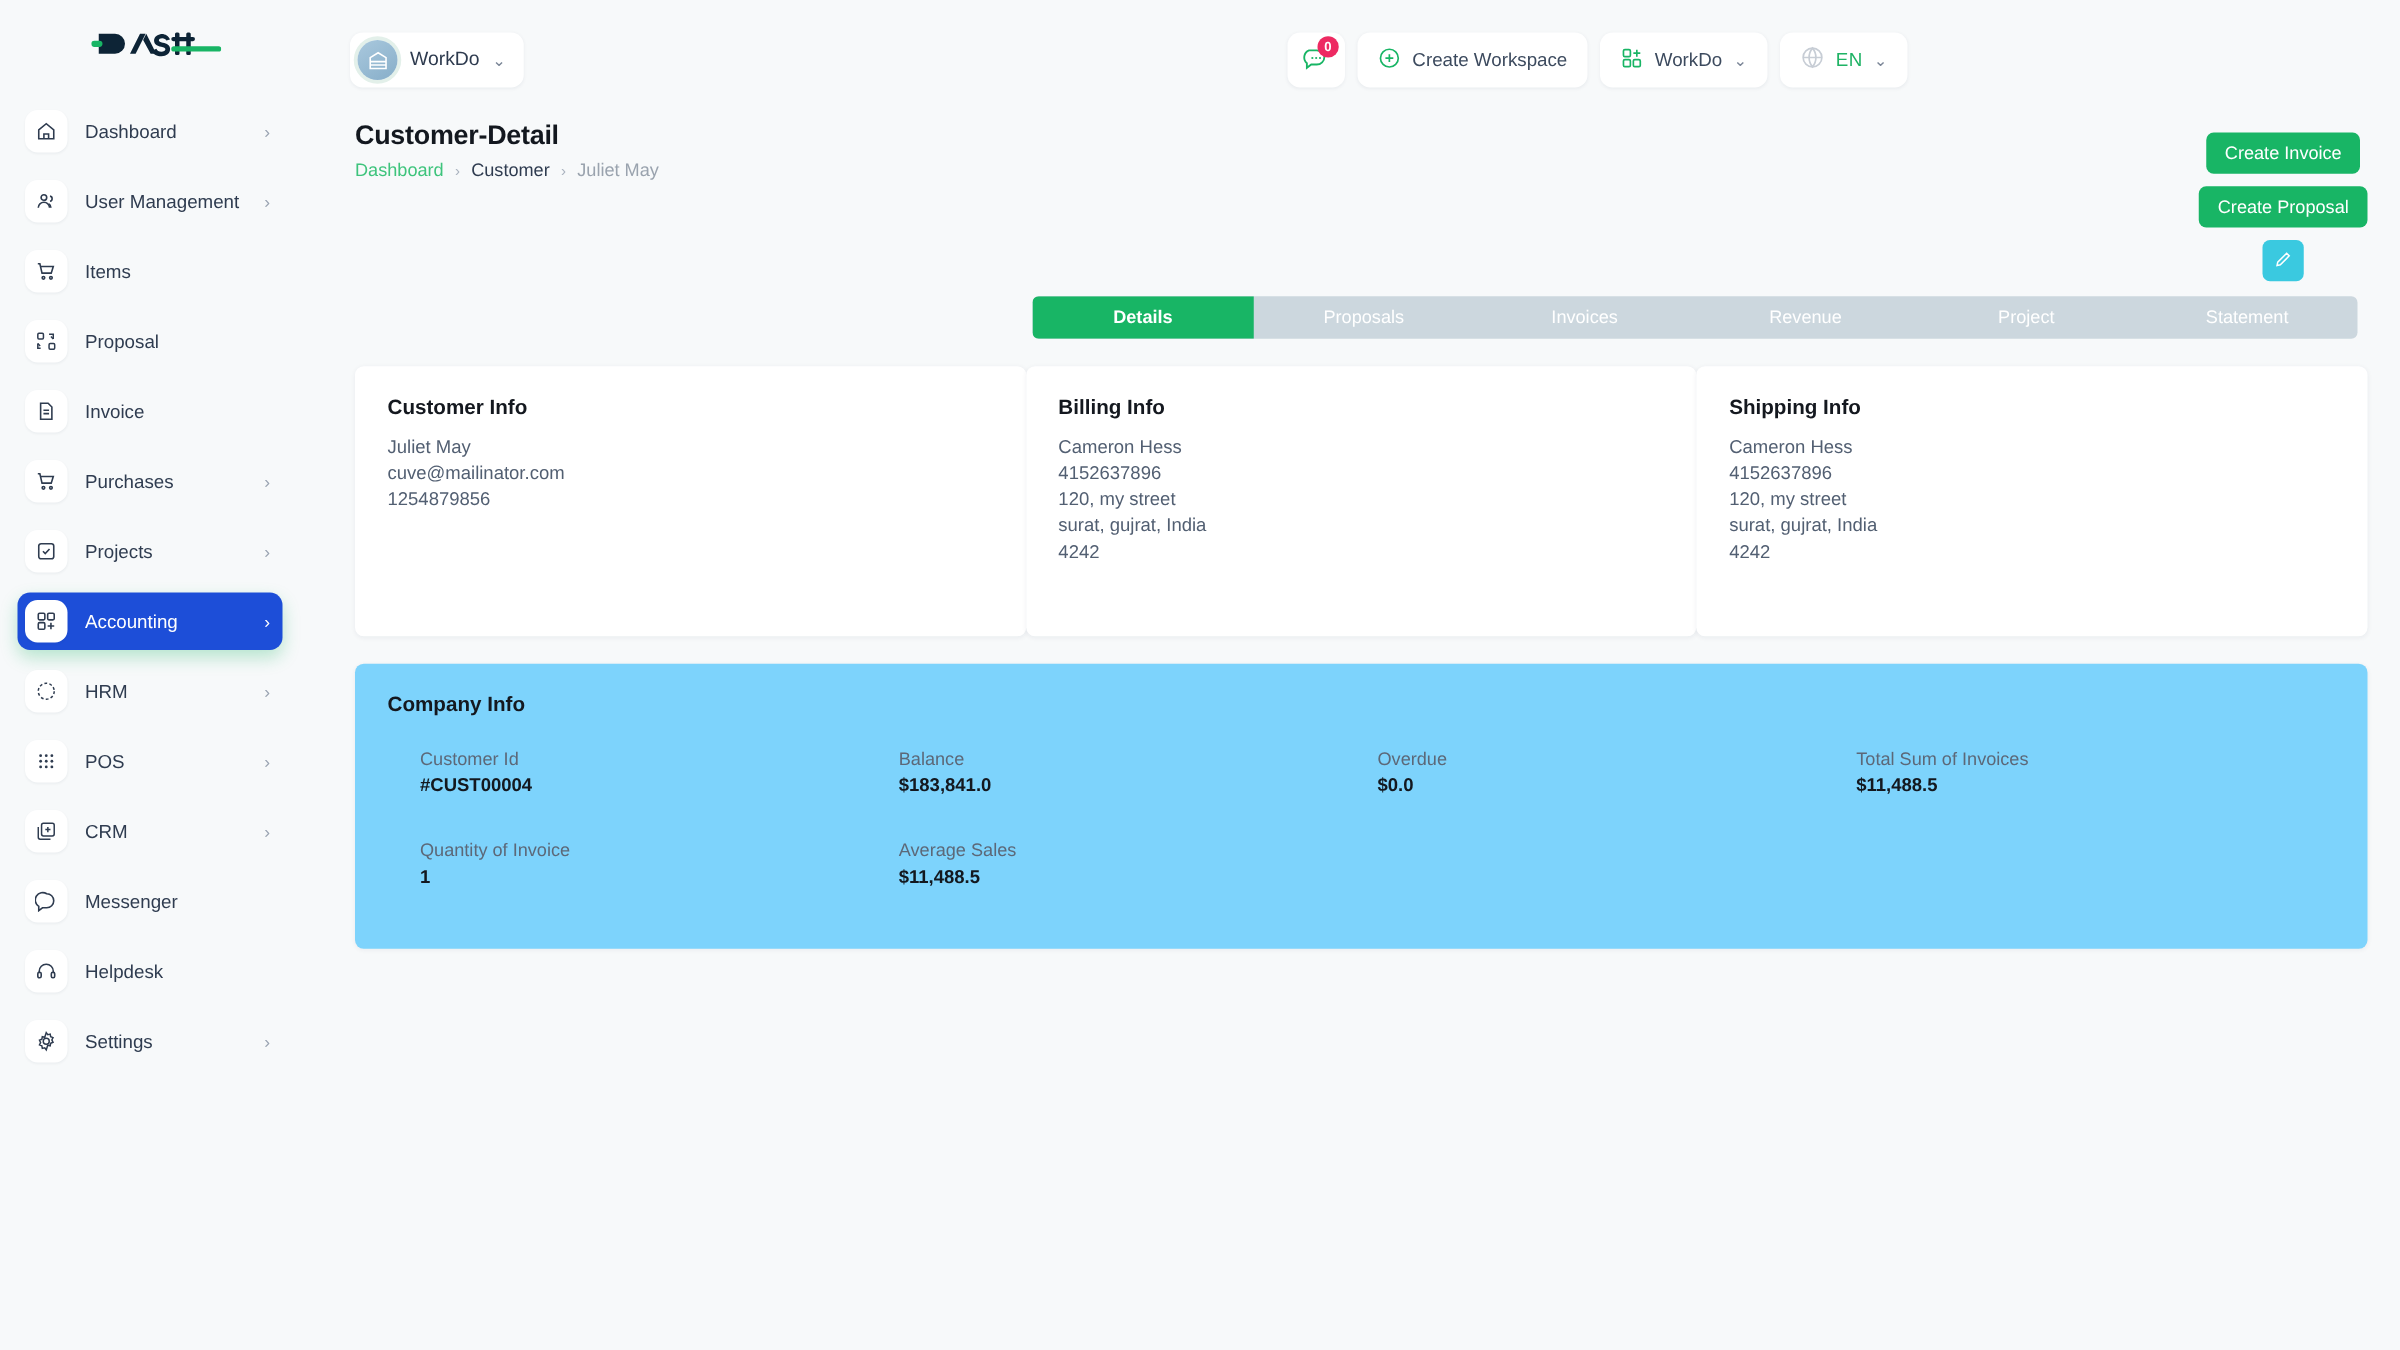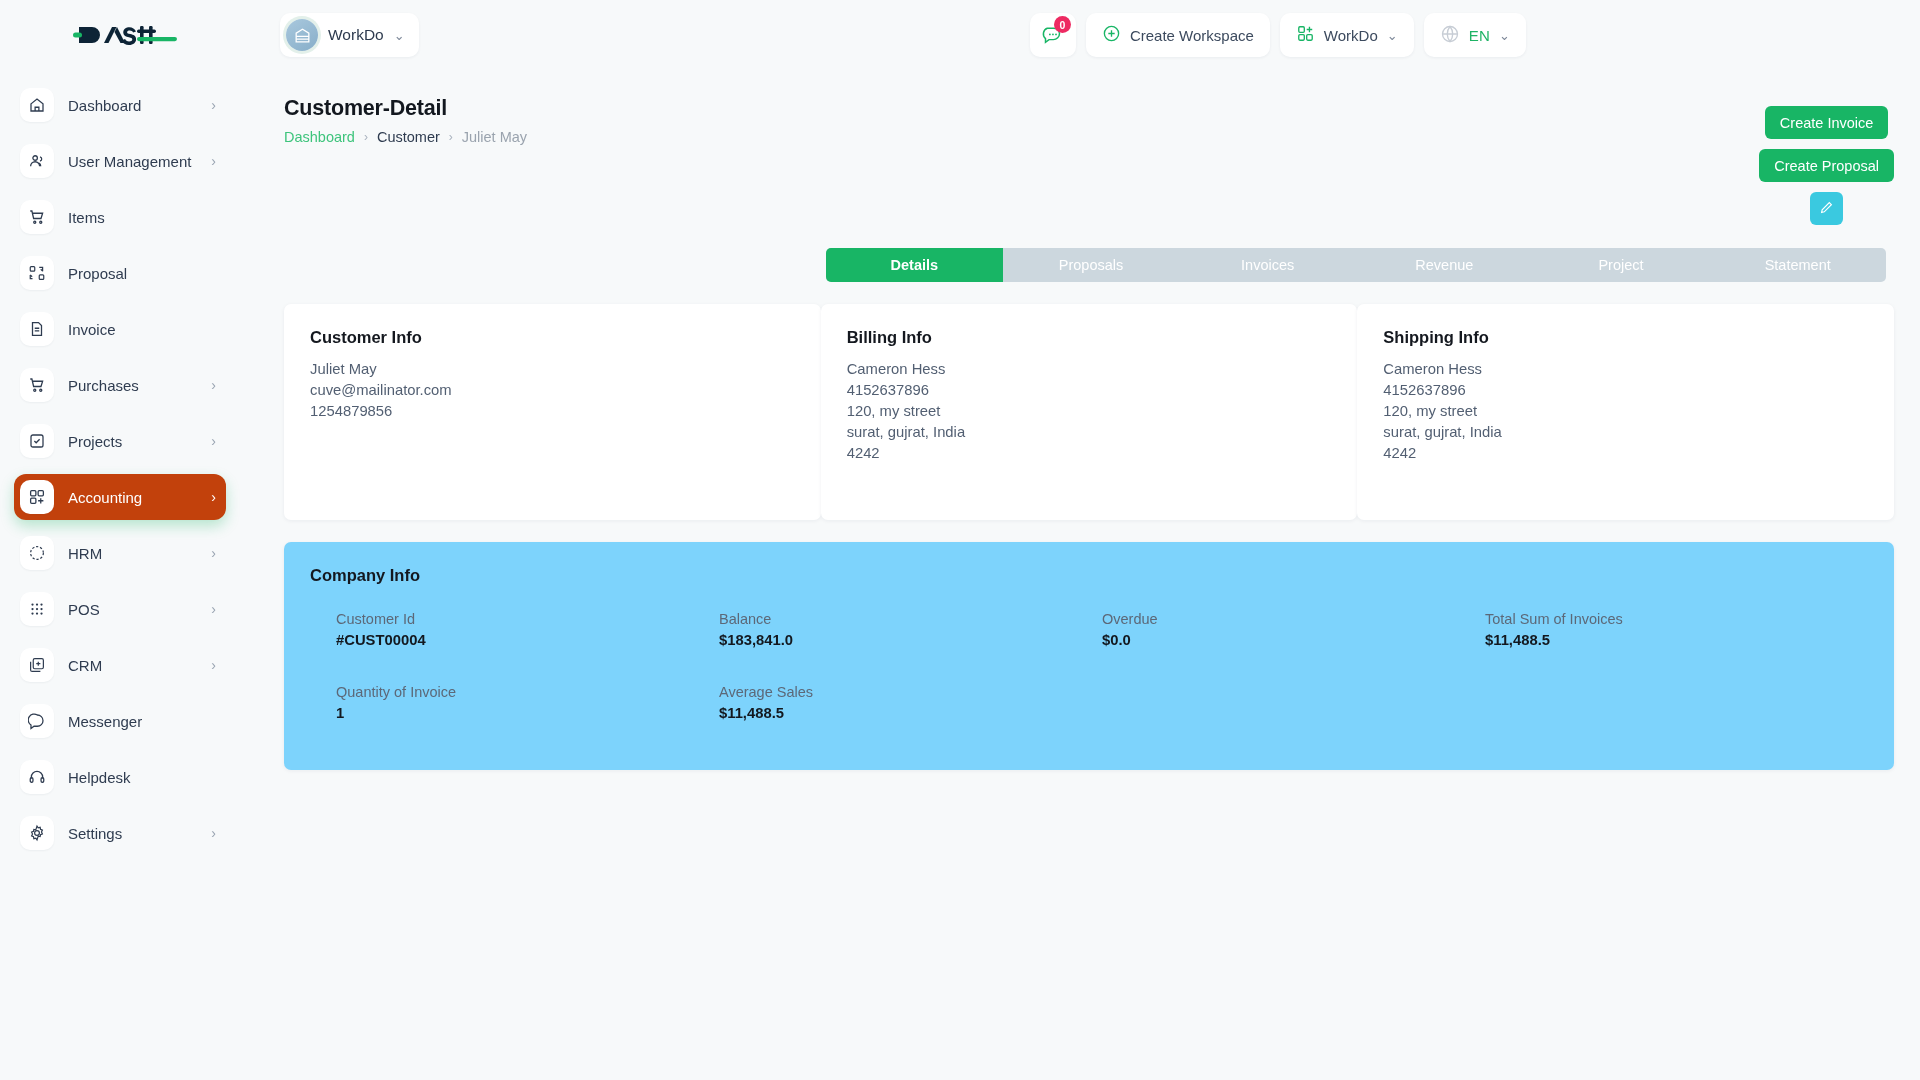--- a/index.html
+++ b/index.html
@@ -8,21 +8,21 @@
     background: #f7f9fa;
     font-family: "Liberation Sans", sans-serif;
     -webkit-font-smoothing: antialiased;
     overflow: hidden;
   }
 
   
   .topbar {
     position: absolute; top: 0; left: 0; width: 1548px; height: 70px;
     background: #f7f9fa;
-    display: flex; align-items: center;
+    display: flex; align-items: flex-end;
   }
   .logo-wrap {
     width: 240px; height: 70px; display: flex; align-items: center;
     justify-content: center; padding-left: 10px;
   }
   .logo { display: flex; align-items: center; }
   .ws-chip {
     margin-left: 40px; height: 44px; background: #ffffff;
     border-radius: 10px; display: flex; align-items: center;
     padding: 0 14px 0 6px; gap: 10px;
@@ -67,22 +67,23 @@
   .sidebar {
     position: absolute; top: 70px; left: 0; width: 240px; height: 1010px;
     background: #f7f9fa; padding: 12px 14px 0 14px;
   }
   .nav-item {
     height: 46px; margin-bottom: 10px; border-radius: 12px;
     display: flex; align-items: center; padding: 0 10px 0 6px;
     cursor: pointer; position: relative;
   }
   .nav-item.active {
-    background: #c2410c;
+    background: #1d4ed8;
     box-shadow: 0 6px 14px rgba(17,177,92,.28);
+    border-radius: 10px;
   }
   .nav-ic {
     width: 34px; height: 34px; border-radius: 10px; background: #fff;
     display: flex; align-items: center; justify-content: center;
     flex: 0 0 34px;
     box-shadow: 0 1px 2px rgba(20,30,60,.05);
   }
   .nav-label {
     margin-left: 14px; font-size: 15px; color: #2f3c50; font-weight: 500;
   }
@@ -122,21 +123,21 @@
     display: flex; align-items: center;
   }
   .btn-edit {
     width: 33px; height: 33px; border-radius: 6px; border: none;
     background: #3ac9e0; display: flex; align-items: center;
     justify-content: center; cursor: pointer;
   }
 
   
   .tabbar {
-    margin-top: 23px; margin-left: 542px; width: 1060px; height: 34px;
+    margin-top: 12px; margin-left: 542px; width: 1060px; height: 34px;
     background: #ccd7de; border-radius: 5px; display: flex; overflow: hidden;
   }
   .tab {
     flex: 1; display: flex; align-items: center; justify-content: center;
     font-size: 14.5px; color: #ffffff; cursor: pointer; height: 100%;
   }
   .tab.active { background: #18b565; font-weight: 600; }
 
   
   .cards-row {

